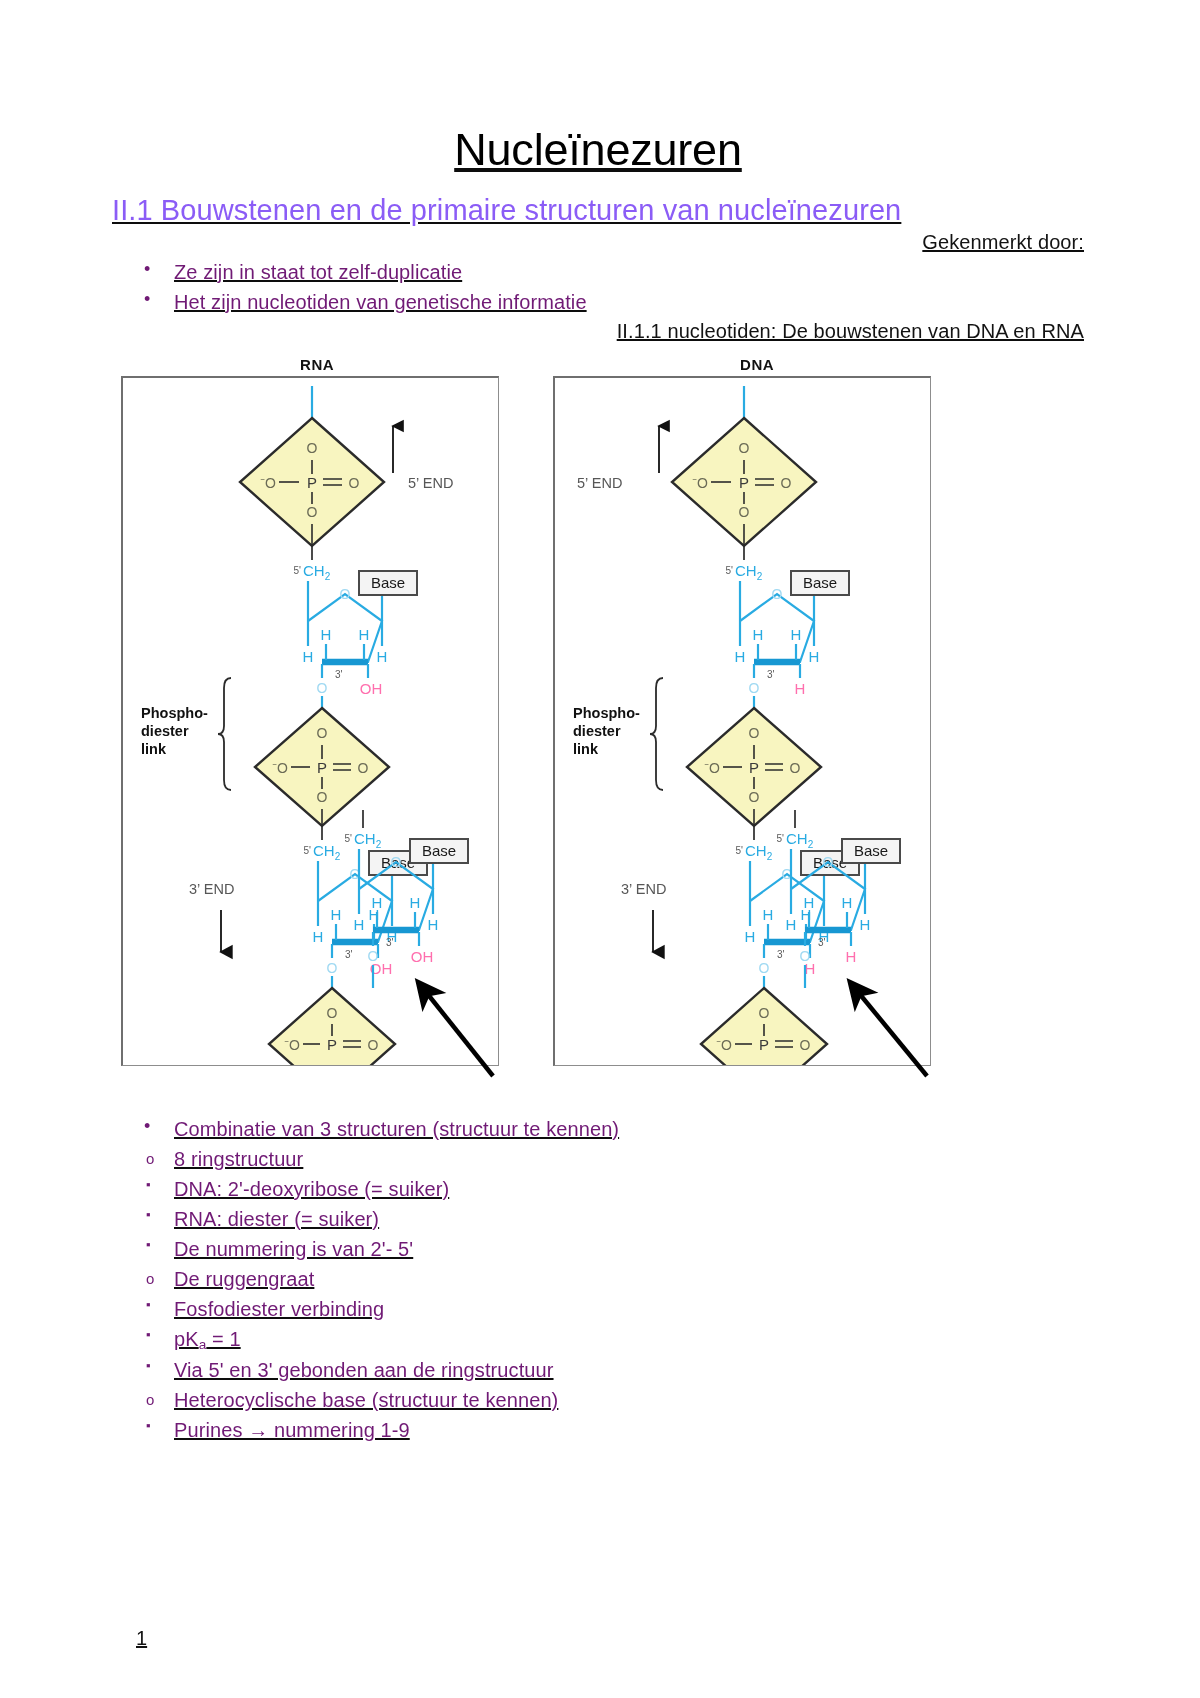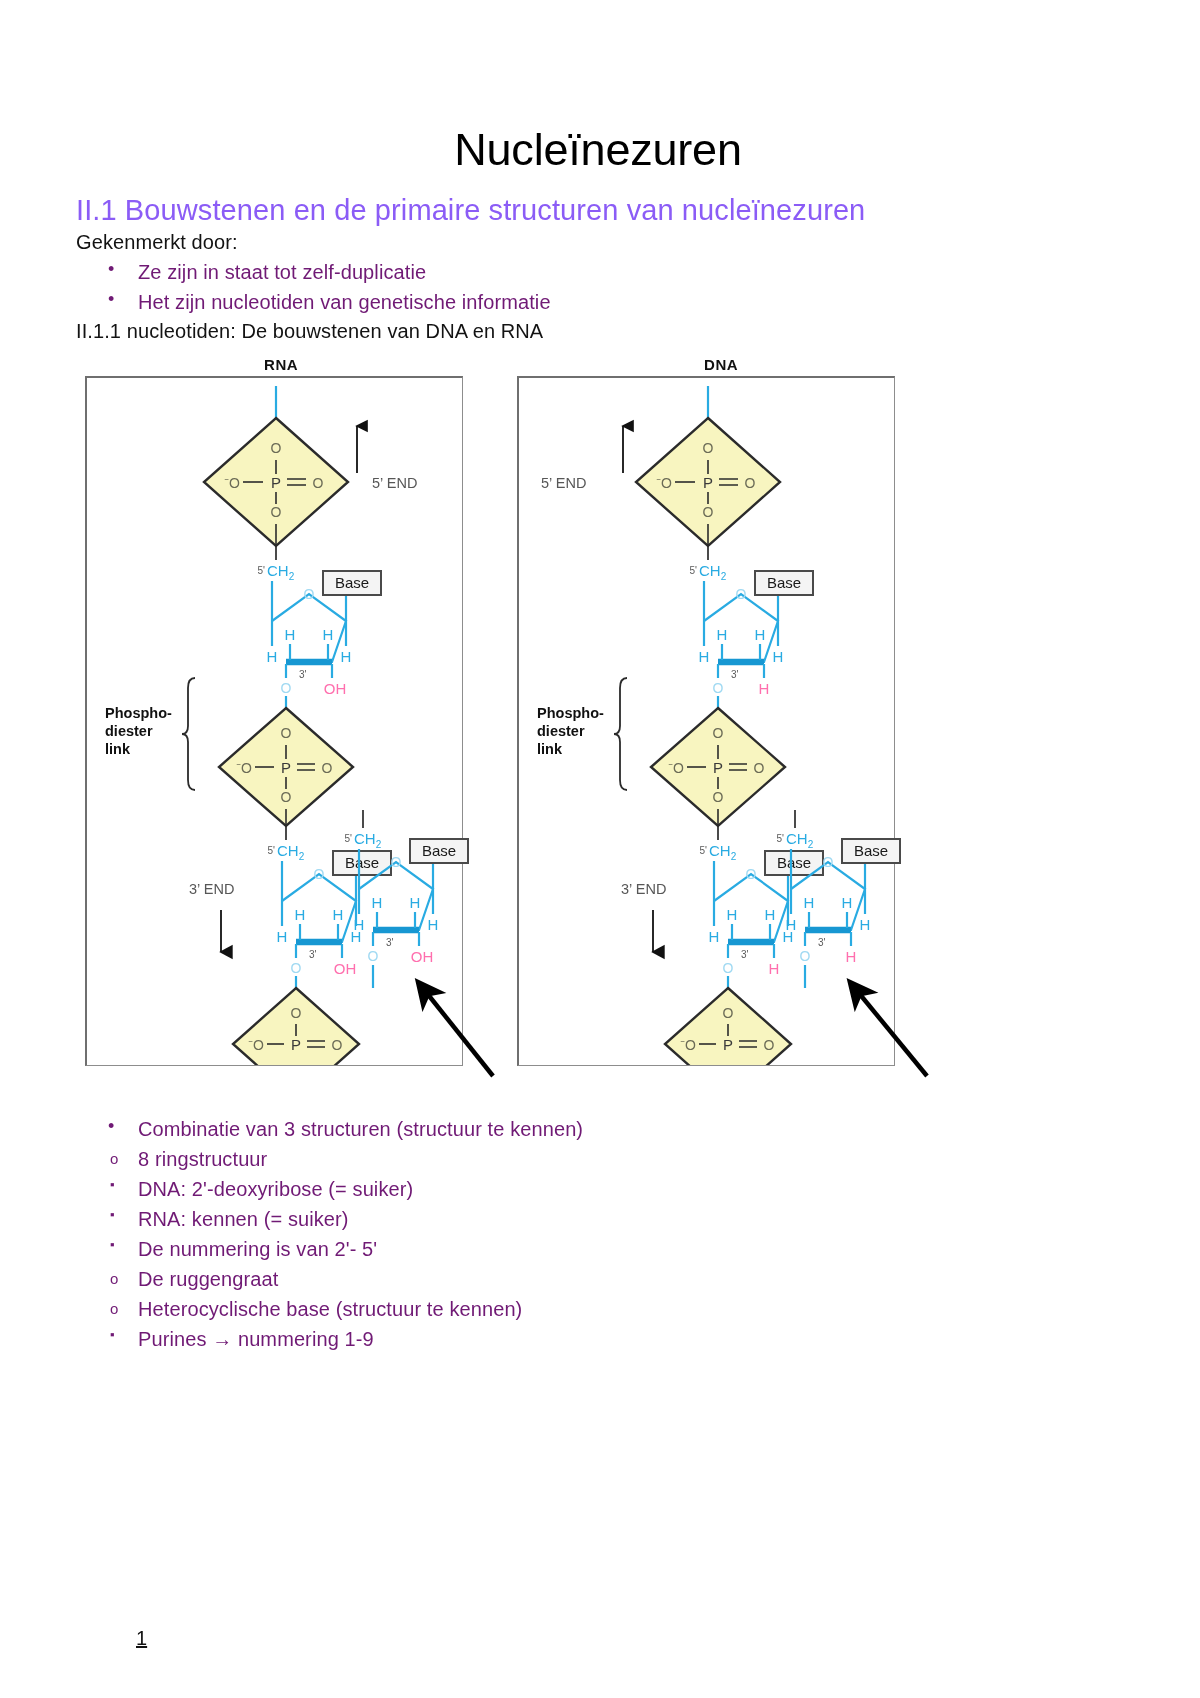--- a/index.html
+++ b/index.html
@@ -13,21 +13,22 @@
     font-family: "Liberation Sans", sans-serif;
     color: #0d0d0d;
     position: relative;
     overflow: hidden;
   }
   .page {
     position: relative;
     width: 1196px;
     height: 1698px;
     box-sizing: border-box;
-    padding: 0 76px;
+    padding: 0 112px;
+    text-decoration: underline;
   }
   
   .doc-title {
     margin: 0;
     padding-top: 126px;
     text-align: center;
     font-size: 45px;
     font-weight: 400;
     line-height: 1.08;
     letter-spacing: -0.2px;
@@ -40,20 +41,21 @@
     line-height: 1.22;
     color: #8b5cf6;
     letter-spacing: 0.1px;
   }
   .body-line {
     font-size: 20px;
     line-height: 1.45;
     color: #131313;
     margin: 0;
     letter-spacing: 0.1px;
+    text-align: right;
   }
   
   ul.lvl1, ul.lvl2, ul.lvl3 {
     list-style: none;
     margin: 0;
     padding: 0;
   }
   ul.lvl1 > li,
   ul.lvl2 > li,
   ul.lvl3 > li {
@@ -500,26 +502,31 @@
 
   <div style="margin-top:18px;">
     <ul class="lvl1">
       <li>Combinatie van 3 structuren (structuur te kennen)</li>
     </ul>
     <ul class="lvl2">
       <li>8 ringstructuur</li>
     </ul>
     <ul class="lvl3">
       <li>DNA: 2'-deoxyribose (= suiker)</li>
-      <li>RNA: kennen (= suiker)</li>
+      <li>RNA: diester (= suiker)</li>
       <li>De nummering is van 2'- 5'</li>
     </ul>
     <ul class="lvl2">
       <li>De ruggengraat</li>
     </ul>
+    <ul class="lvl3">
+      <li>Fosfodiester verbinding</li>
+      <li><span>pK</span><span class="sub">a</span><span> = 1</span></li>
+      <li>Via 5' en 3' gebonden aan de ringstructuur</li>
+    </ul>
     <ul class="lvl2">
       <li>Heterocyclische base (structuur te kennen)</li>
     </ul>
     <ul class="lvl3">
       <li>Purines → nummering 1-9</li>
     </ul>
   </div>
 
   <div class="page-number">1</div>
 

